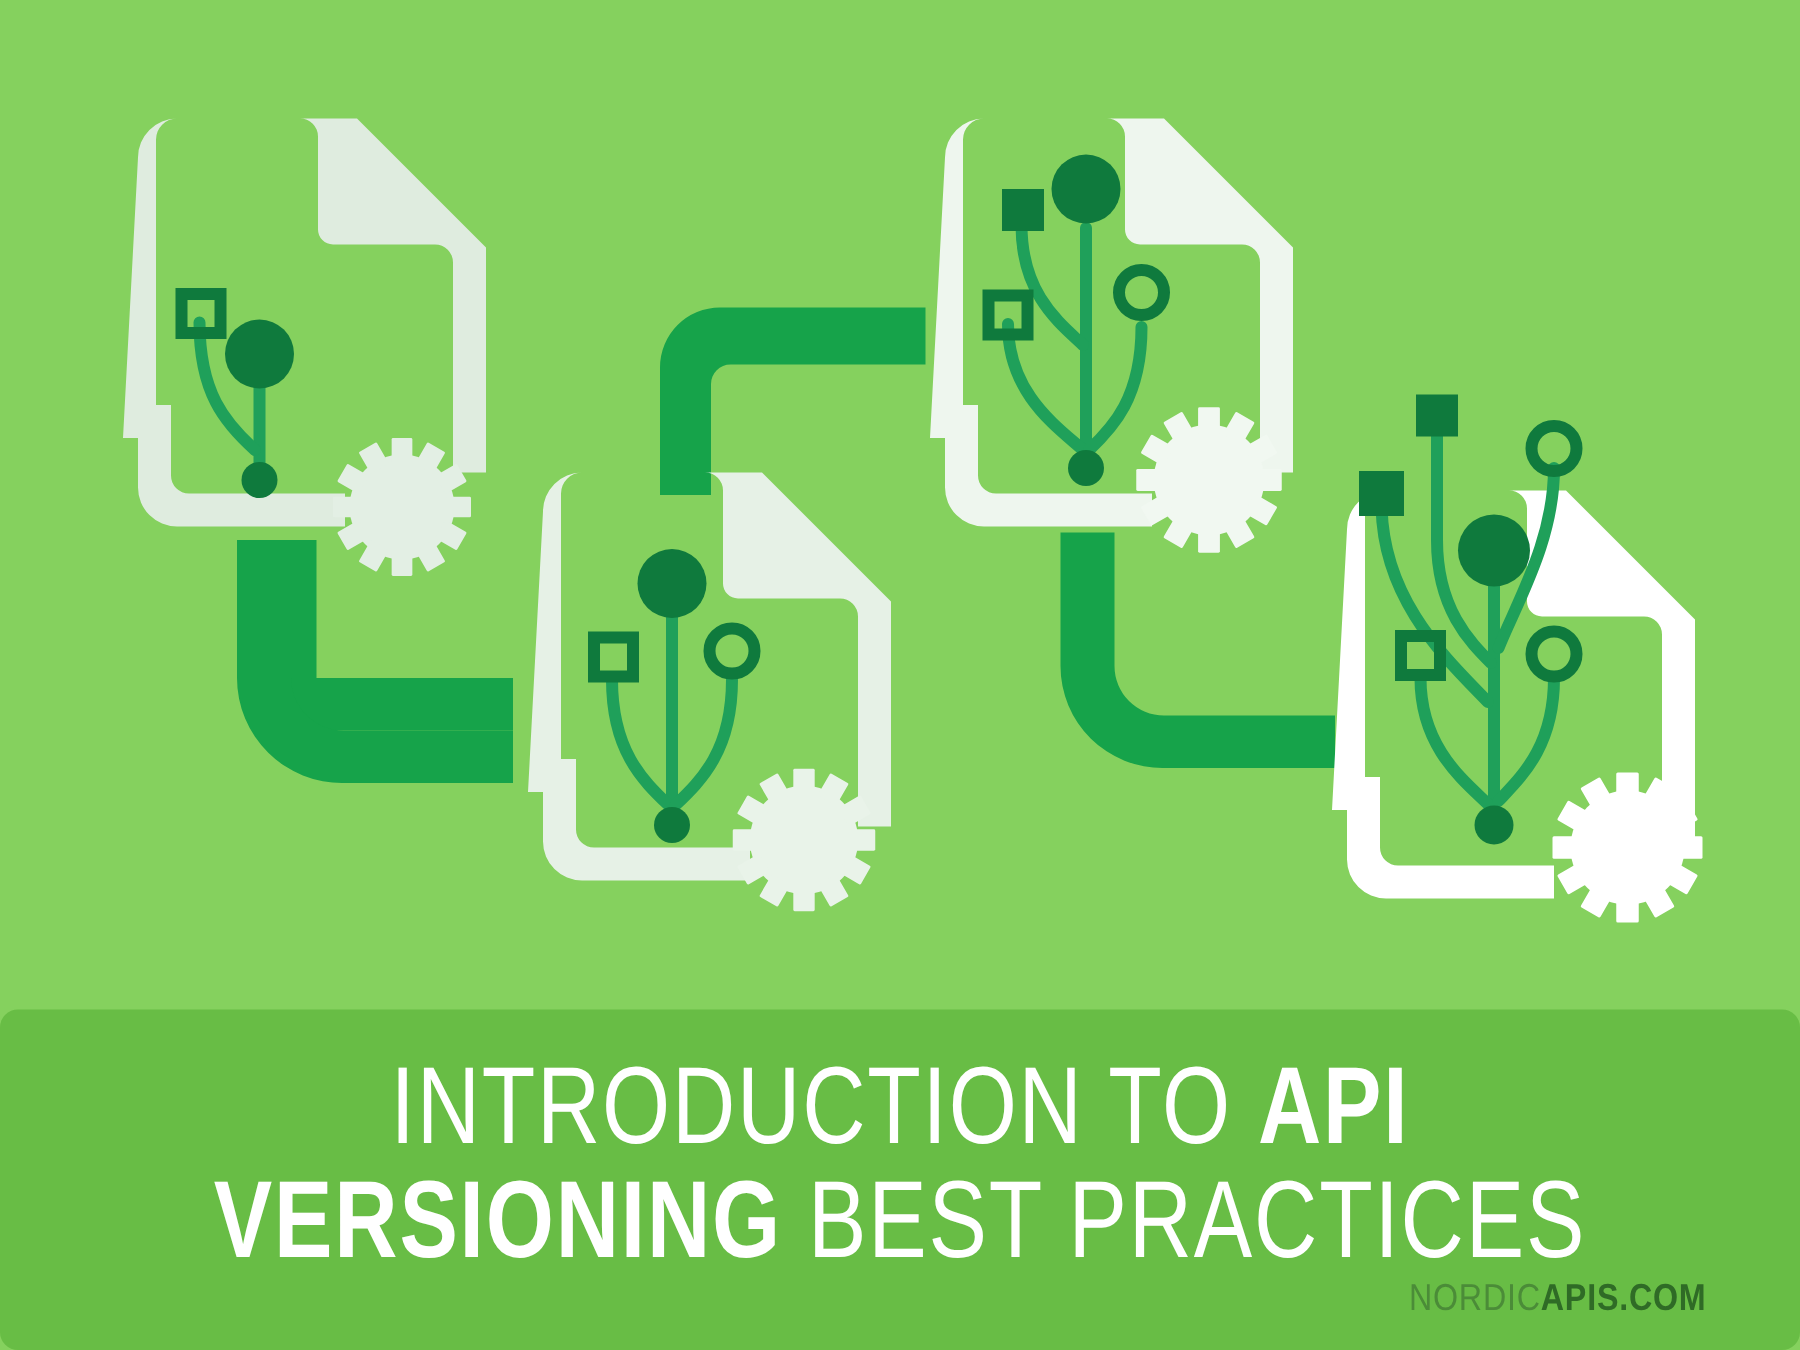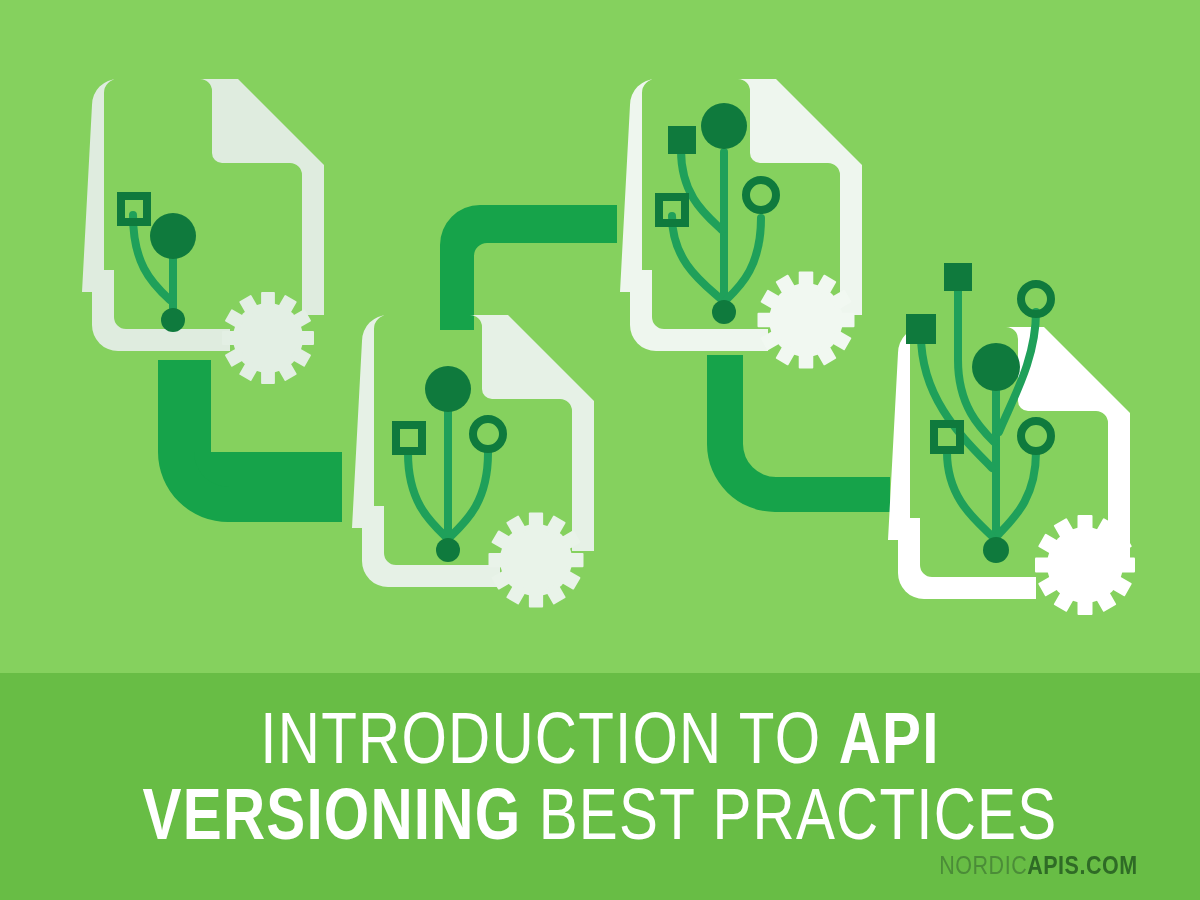--- a/index.html
+++ b/index.html
@@ -41,20 +41,21 @@
   }
 
   
   .banner {
     position: absolute;
     left: 0;
     top: 673px;
     width: 1200px;
     height: 227px;
     background: #68bd45;
+    border-radius: 12px;
   }
 
   .title-block {
     position: absolute;
     left: 0;
     top: 28px;
     width: 1200px;
     text-align: center;
   }
 

